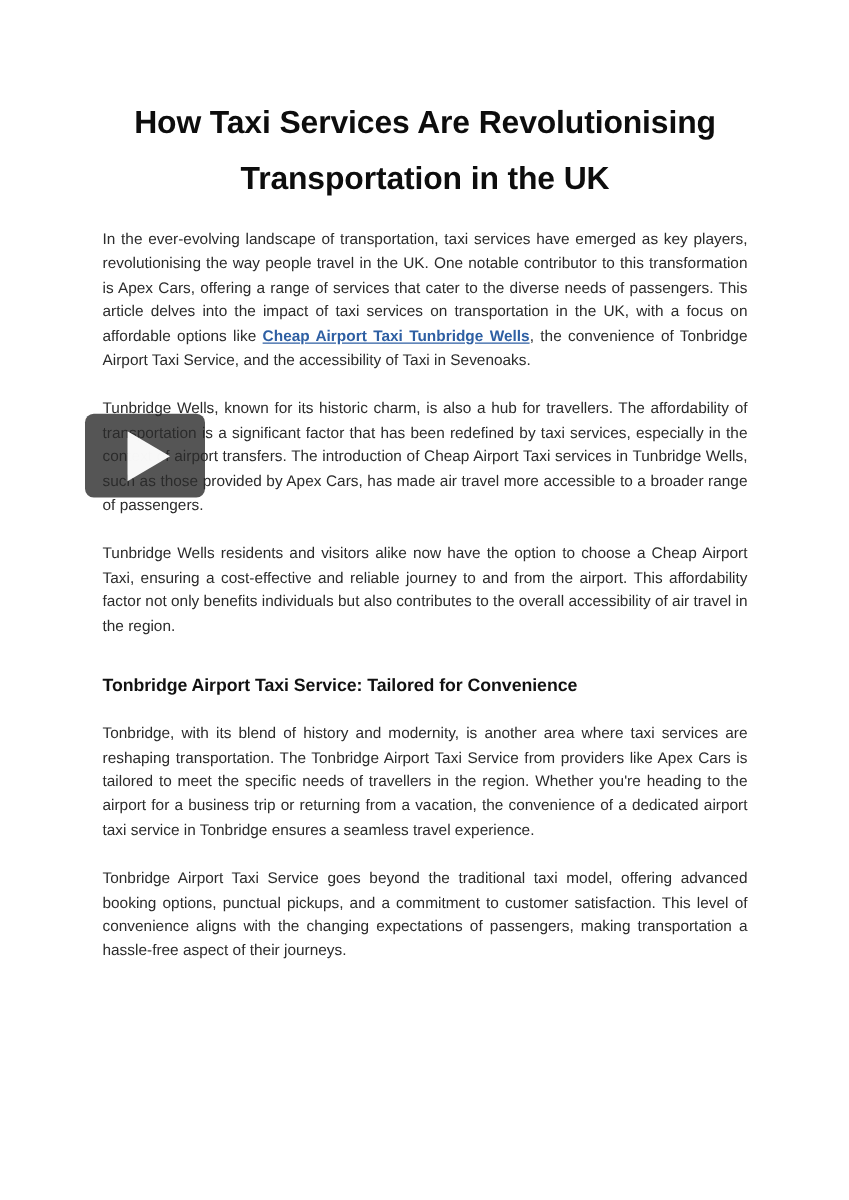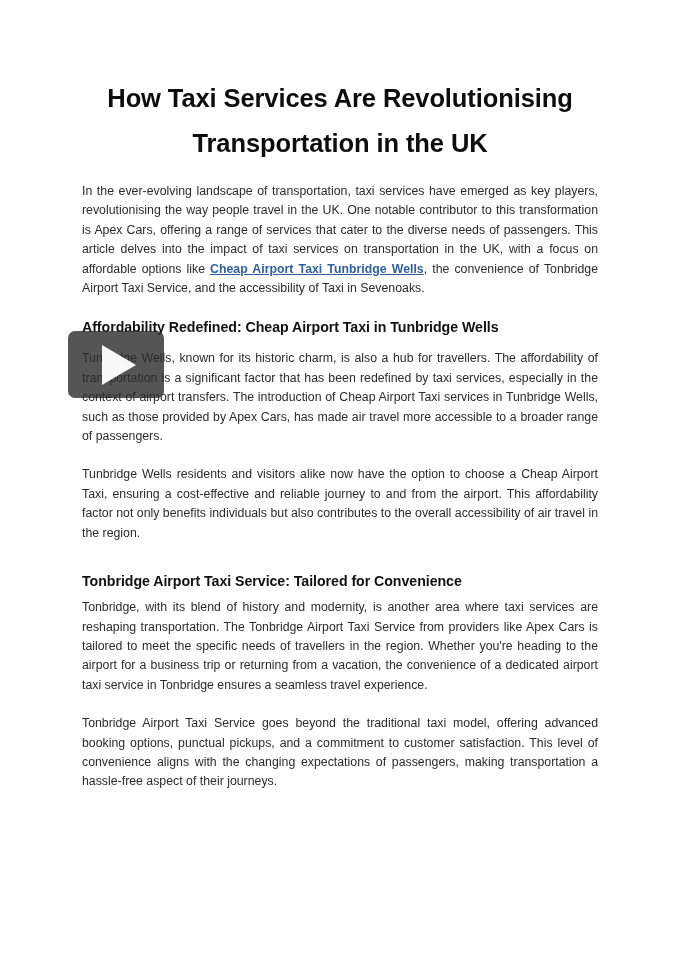--- a/index.html
+++ b/index.html
@@ -64,21 +64,21 @@
     font-size: 14.2px;
     font-weight: bold;
     line-height: 20px;
     color: #111111;
     text-align: left;
     letter-spacing: -0.05px;
   }
 
   h2.section-heading.second {
     margin-top: 26px;
-    margin-bottom: 7px;
+    margin-bottom: 18px;
   }
 
   a.inline-link {
     color: #2e5fa3;
     font-weight: 600;
   }
 
   
   .video-overlay {
     position: absolute;
@@ -106,21 +106,20 @@
 <body>
 
 <div class="page">
 
   <h1 class="doc-title">How Taxi Services Are Revolutionising Transportation in the UK</h1>
 
   <div class="content">
 
     <p class="body-text"><span>In the ever-evolving landscape of transportation, taxi services have emerged as key players, revolutionising the way people travel in the UK. One notable contributor to this transformation is Apex Cars, offering a range of services that cater to the diverse needs of passengers. This article delves into the impact of taxi services on transportation in the UK, with a focus on affordable options like </span><a class="inline-link" href="#">Cheap Airport Taxi Tunbridge Wells</a><span>, the convenience of Tonbridge Airport Taxi Service, and the accessibility of Taxi in Sevenoaks.</span></p>
 
-    <h2 class="section-heading">Affordability Redefined: Cheap Airport Taxi in Tunbridge Wells</h2>
 
     <p class="body-text">Tunbridge Wells, known for its historic charm, is also a hub for travellers. The affordability of transportation is a significant factor that has been redefined by taxi services, especially in the context of airport transfers. The introduction of Cheap Airport Taxi services in Tunbridge Wells, such as those provided by Apex Cars, has made air travel more accessible to a broader range of passengers.</p>
 
     <p class="body-text last-para">Tunbridge Wells residents and visitors alike now have the option to choose a Cheap Airport Taxi, ensuring a cost-effective and reliable journey to and from the airport. This affordability factor not only benefits individuals but also contributes to the overall accessibility of air travel in the region.</p>
 
     <h2 class="section-heading second">Tonbridge Airport Taxi Service: Tailored for Convenience</h2>
 
     <p class="body-text">Tonbridge, with its blend of history and modernity, is another area where taxi services are reshaping transportation. The Tonbridge Airport Taxi Service from providers like Apex Cars is tailored to meet the specific needs of travellers in the region. Whether you're heading to the airport for a business trip or returning from a vacation, the convenience of a dedicated airport taxi service in Tonbridge ensures a seamless travel experience.</p>
 
     <p class="body-text">Tonbridge Airport Taxi Service goes beyond the traditional taxi model, offering advanced booking options, punctual pickups, and a commitment to customer satisfaction. This level of convenience aligns with the changing expectations of passengers, making transportation a hassle-free aspect of their journeys.</p>

